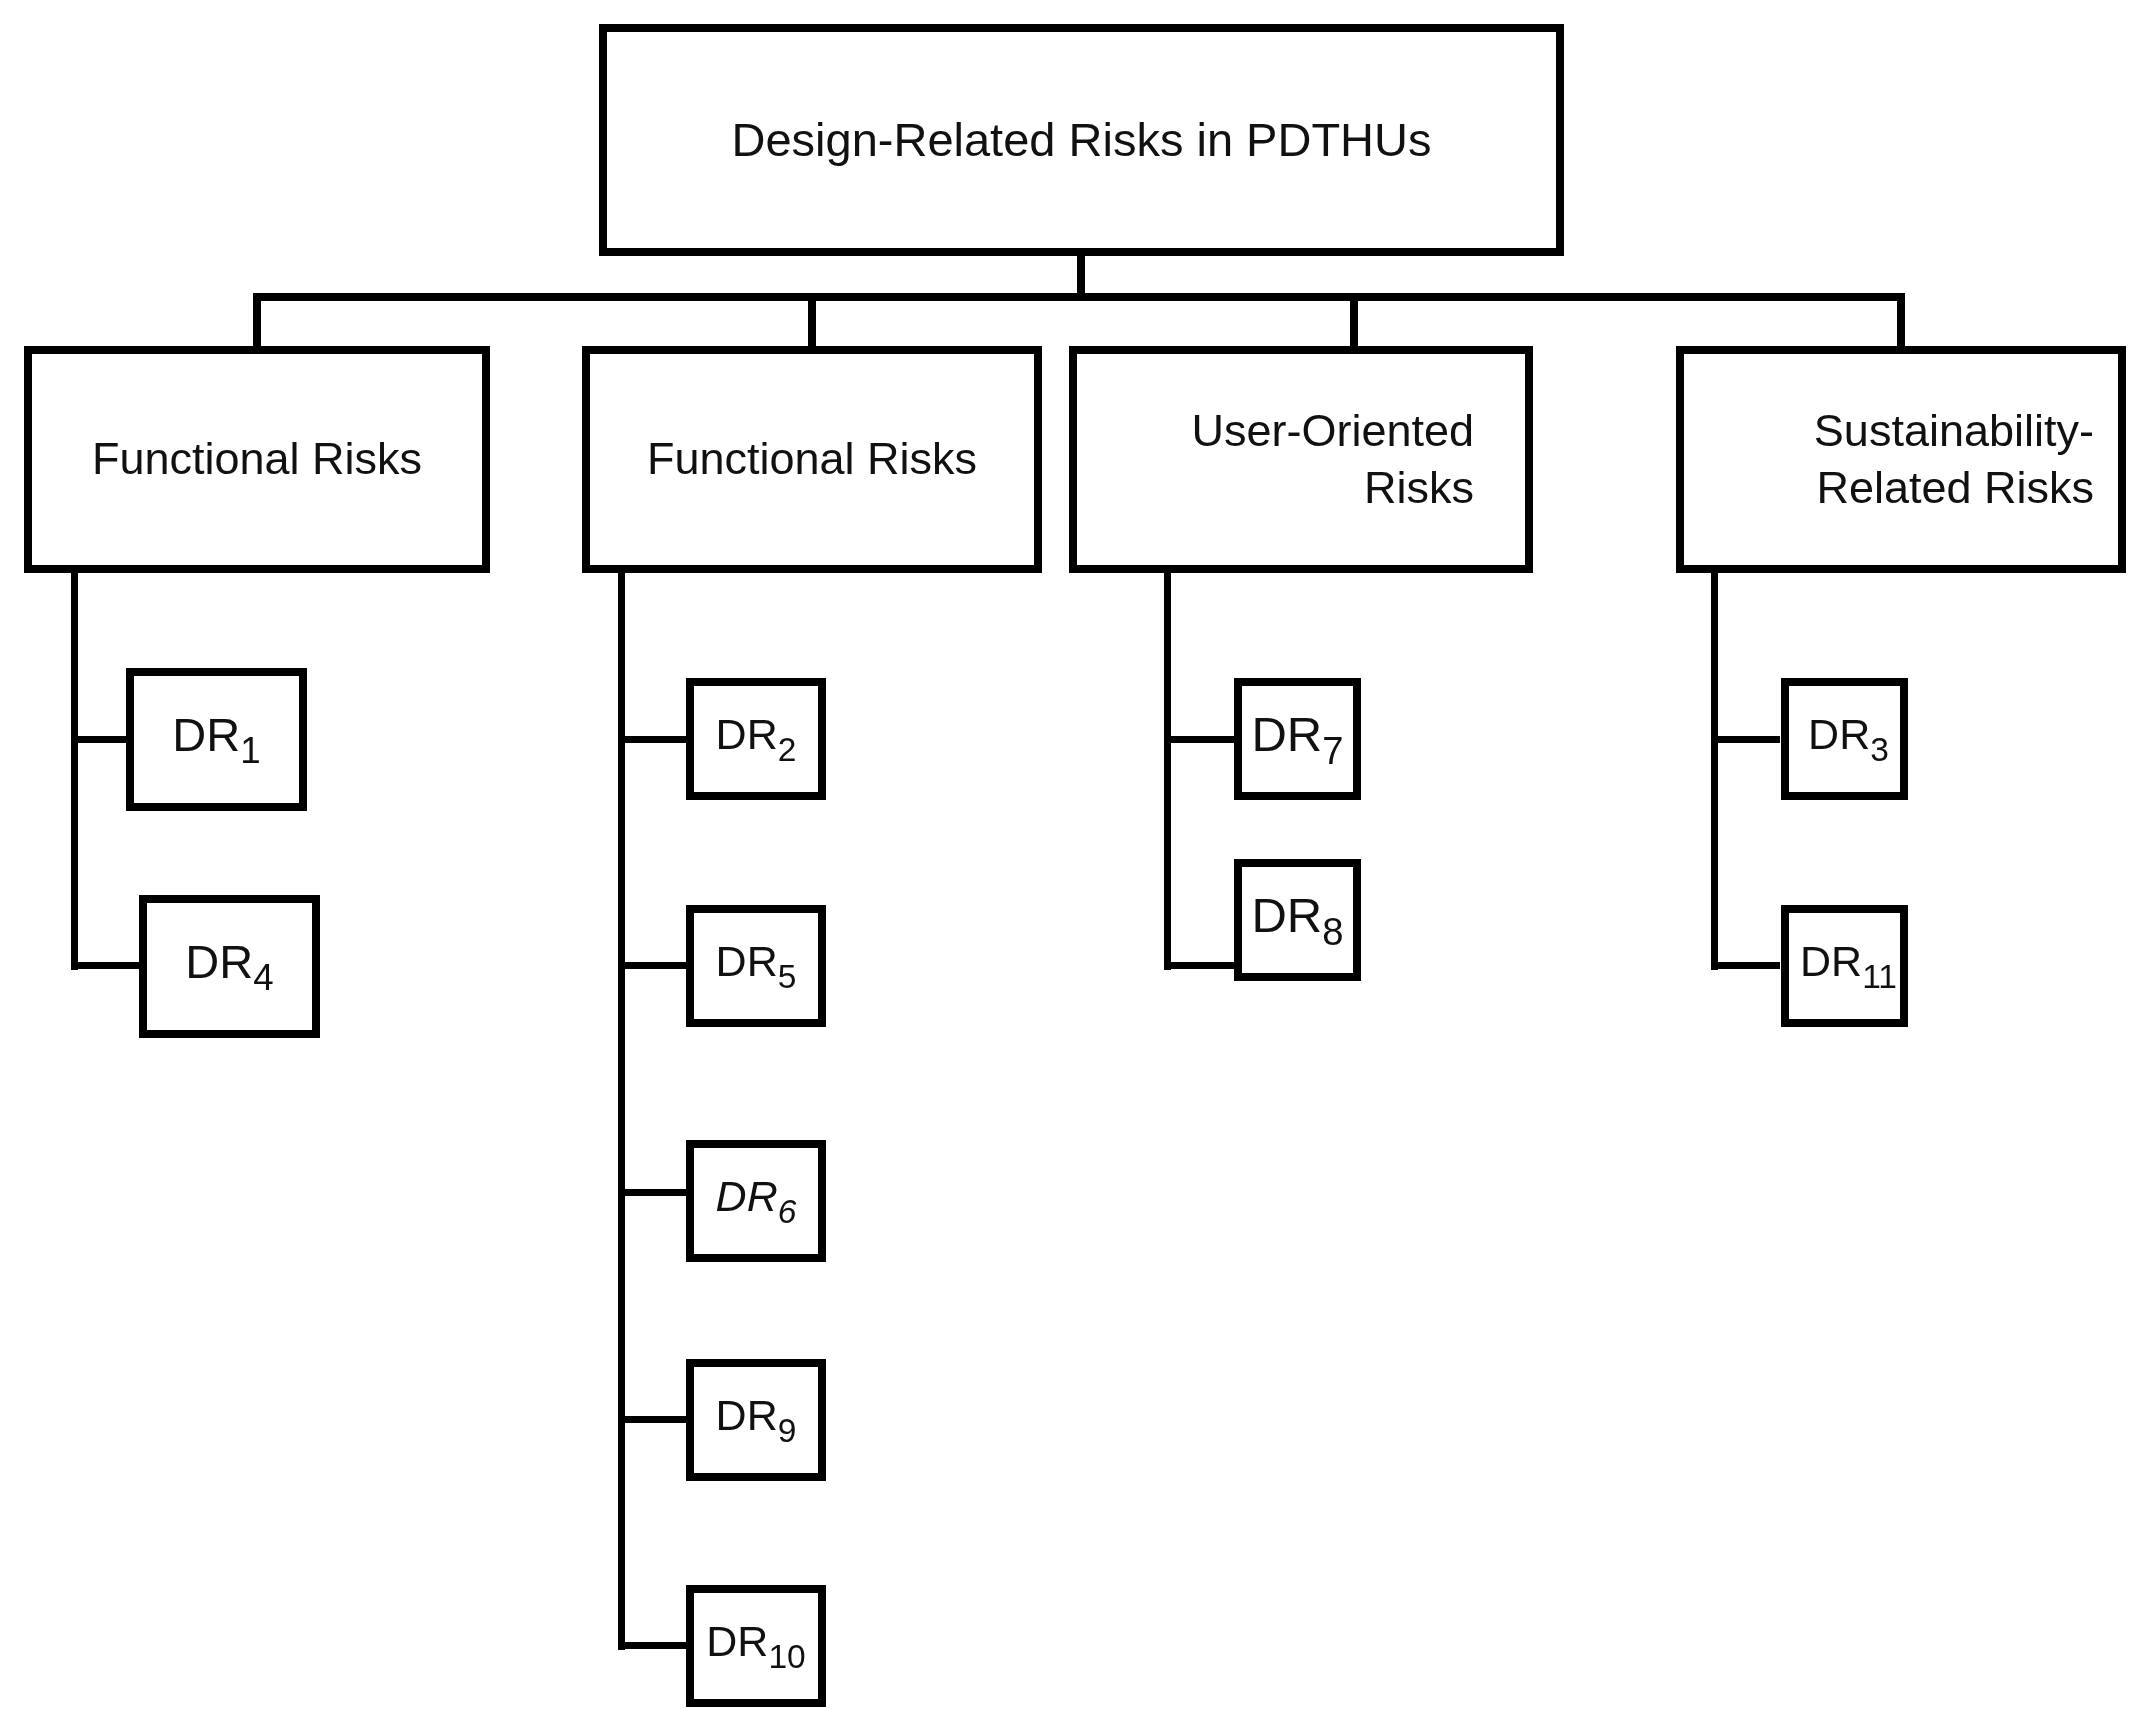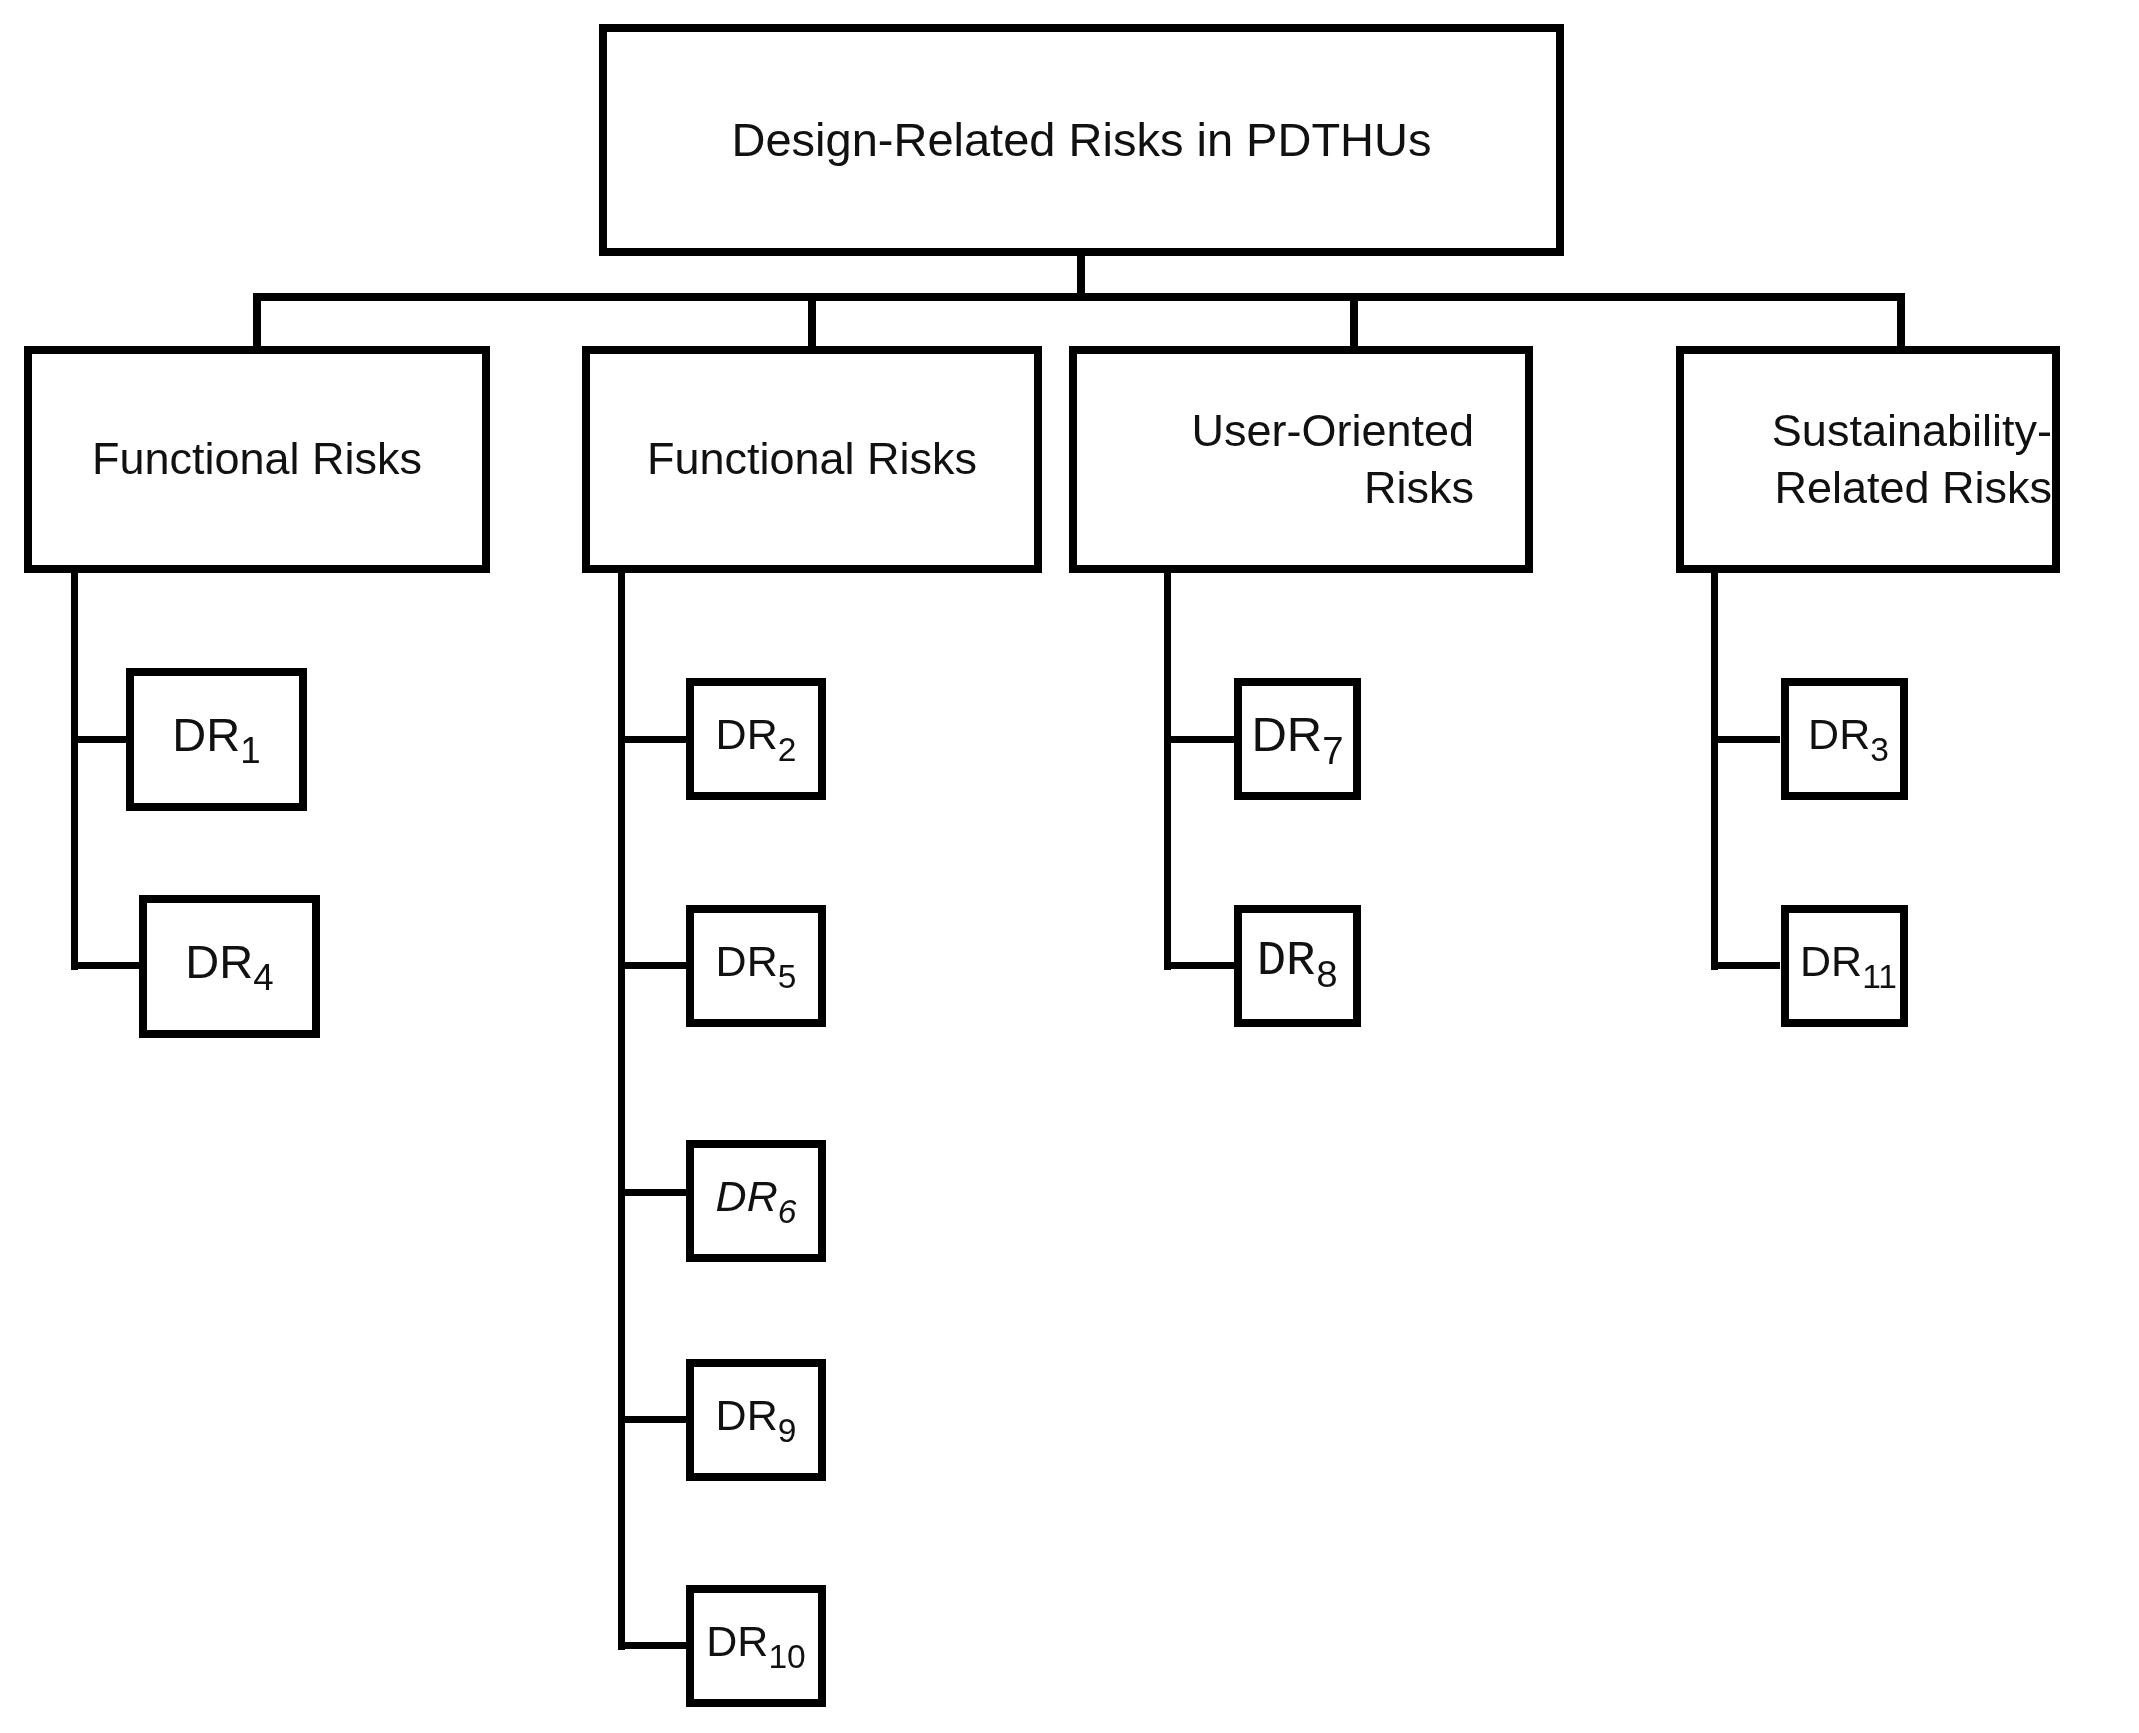--- a/index.html
+++ b/index.html
@@ -21,21 +21,21 @@
     align-items:center;
     justify-content:center;
     text-align:right;
   }
   .node .label { display:block; line-height:1.25; }
   .root  { left:599px; top:24px;  width:965px; height:232px; font-size:47px; }
   .cat   { top:346px; height:227px; font-size:45px; }
   .cat0  { left:24px;   width:466px; }
   .cat1  { left:582px;  width:460px; }
   .cat2  { left:1069px; width:464px; }
-  .cat3  { left:1676px; width:384px; }
+  .cat3  { left:1676px; width:450px; }
   .cat2 .label { max-width:346px; }
   .cat3 .label { max-width:386px; }
   .child { line-height:1; }
   .child-lg { width:181px; height:143px; font-size:47px; }
   .child-sm-f { left:686px;  width:140px; height:122px; font-size:43px; }
   .child-sm-u { left:1234px; width:127px; height:122px; font-size:49px; }
   .child-sm-s { left:1781px; width:127px; height:122px; font-size:43px;padding-left:8px; }
   .dr { white-space:nowrap; }
   .dr sub { font-size:0.78em; line-height:1; position:relative; bottom:-0.05em; }
   .line { position:absolute; background:var(--line); }
@@ -105,21 +105,21 @@
   <div class="node child child-sm-f" style="top:1359px;">
     <span class="dr"><span>DR</span><sub>9</sub></span>
   </div>
   <div class="node child child-sm-f" style="top:1585px;">
     <span class="dr"><span>DR</span><sub>10</sub></span>
   </div>
 
   <div class="node child child-sm-u" style="top:678px;">
     <span class="dr"><span>DR</span><sub>7</sub></span>
   </div>
-  <div class="node child child-sm-u" style="top:905px;font-family:Liberation Mono, monospace;">
+  <div class="node child child-sm-u" style="top:859px;">
     <span class="dr"><span>DR</span><sub>8</sub></span>
   </div>
 
   <div class="node child child-sm-s" style="top:678px;">
     <span class="dr"><span>DR</span><sub>3</sub></span>
   </div>
   <div class="node child child-sm-s" style="top:905px;">
     <span class="dr"><span>DR</span><sub>11</sub></span>
   </div>
 

